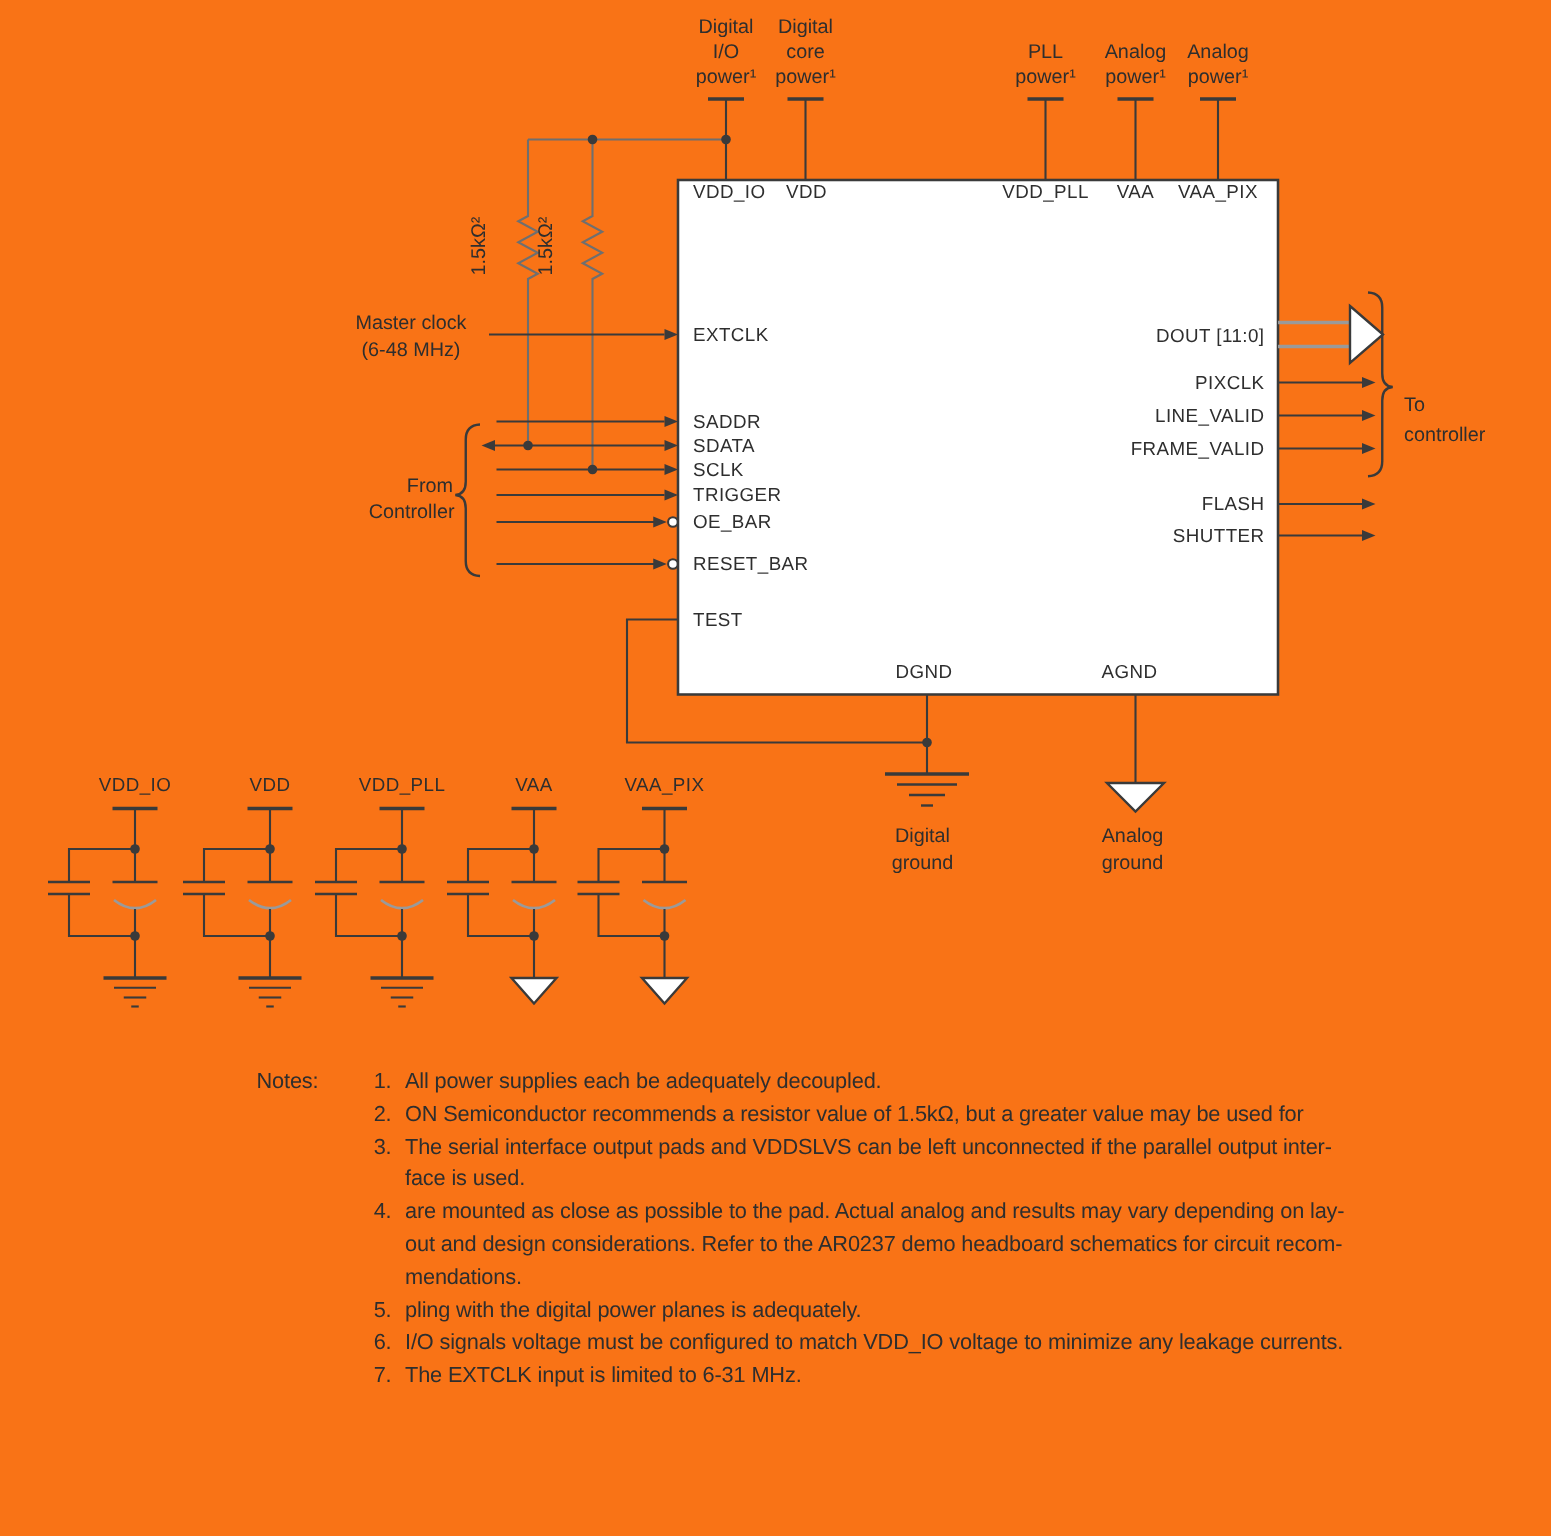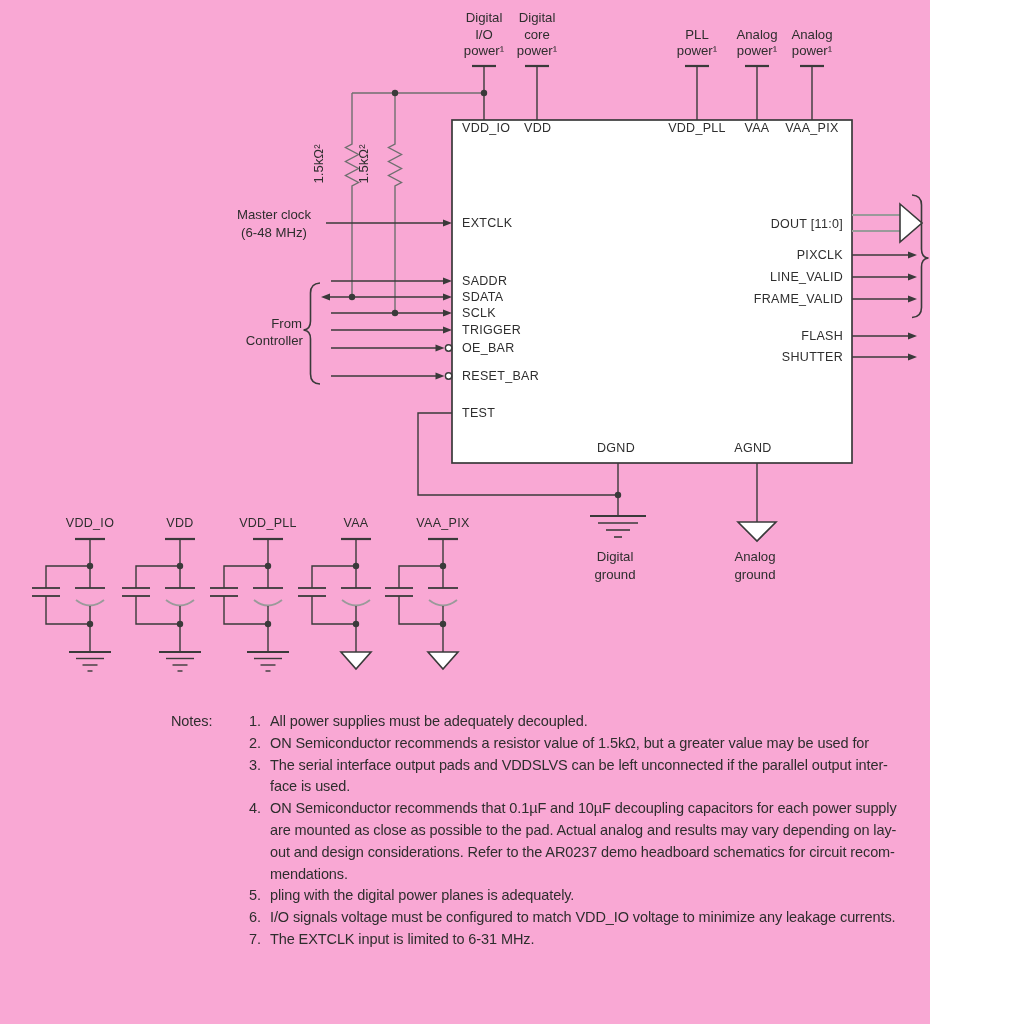--- a/index.html
+++ b/index.html
@@ -1,16 +1,16 @@
 <!DOCTYPE html>
 <html><head>
 <meta charset="utf-8">
 <style>
   html,body{margin:0;padding:0;background:#ffffff;}
-  .page{position:relative;width:930px;height:1024px;background:#f9a8d4;overflow:hidden;
+  .page{position:relative;width:1034px;height:1024px;background:#f97316;overflow:hidden;
         font-family:"Liberation Sans", sans-serif;color:#2e2e2e;text-decoration:underline;}
   svg{position:absolute;left:0;top:0;}
   svg text{font-family:"Liberation Sans", sans-serif;fill:#2e2e2e;}
   .pinlab{font-size:12.5px;letter-spacing:.3px;}
   .extlab{font-size:13.2px;}
   .toplab{font-size:13.2px;}
   .notes{position:absolute;left:135px;top:711px;width:800px;display:flex;gap:13px;
          font-size:14.5px;line-height:21.8px;letter-spacing:-0.1px;}
   .notes-label{width:55px;flex:none;margin-left:36px;}
   .notes-items{display:flex;flex-direction:column;}
@@ -288,40 +288,39 @@
     <polygon points="428,652 458,652 443,669" fill="#ffffff" stroke-width="1.6"></polygon>
   </g>
 </svg>
 
   <div class="notes">
     <div class="notes-label">Notes:</div>
     <div class="notes-items">
       <div class="note">
         <div class="note-num">1.</div>
         <div class="note-body">
-          <div>All power supplies must be adequately decoupled.</div>
+          <div>All power supplies each be adequately decoupled.</div>
         </div>
       </div>
       <div class="note">
         <div class="note-num">2.</div>
         <div class="note-body">
           <div>ON Semiconductor recommends a resistor value of 1.5kΩ, but a greater value may be used for</div>
         </div>
       </div>
       <div class="note">
         <div class="note-num">3.</div>
         <div class="note-body">
           <div>The serial interface output pads and VDDSLVS can be left unconnected if the parallel output inter-</div>
           <div>face is used.</div>
         </div>
       </div>
       <div class="note">
         <div class="note-num">4.</div>
         <div class="note-body">
-          <div>ON Semiconductor recommends that 0.1µF and 10µF decoupling capacitors for each power supply</div>
           <div>are mounted as close as possible to the pad. Actual analog and results may vary depending on lay-</div>
           <div>out and design considerations. Refer to the AR0237 demo headboard schematics for circuit recom-</div>
           <div>mendations.</div>
         </div>
       </div>
       <div class="note">
         <div class="note-num">5.</div>
         <div class="note-body">
           <div>pling with the digital power planes is adequately.</div>
         </div>

